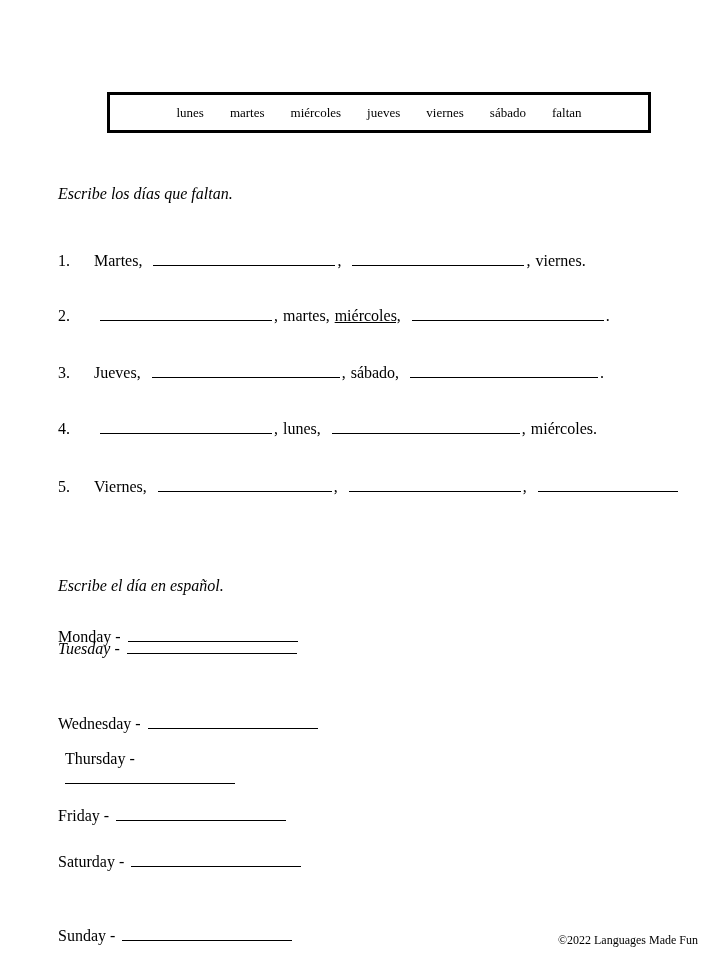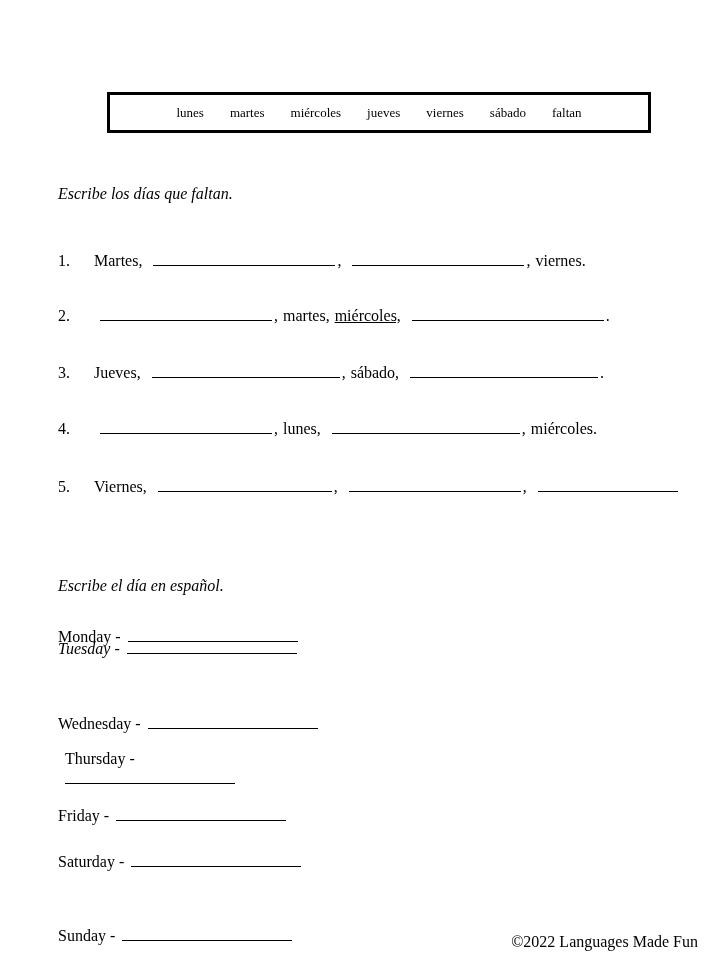--- a/index.html
+++ b/index.html
@@ -125,21 +125,21 @@
     height: 15px;
     width: 170px;
     margin-left: 7px;
   }
 
   
   .footer {
     position: absolute;
     right: 22px;
     top: 933px;
-    font-size: 16px;
+    font-size: 12px;
     white-space: nowrap;
     text-align: center;
   }
 </style>
 </head>
 <body>
 
 <div class="page">
 
 

